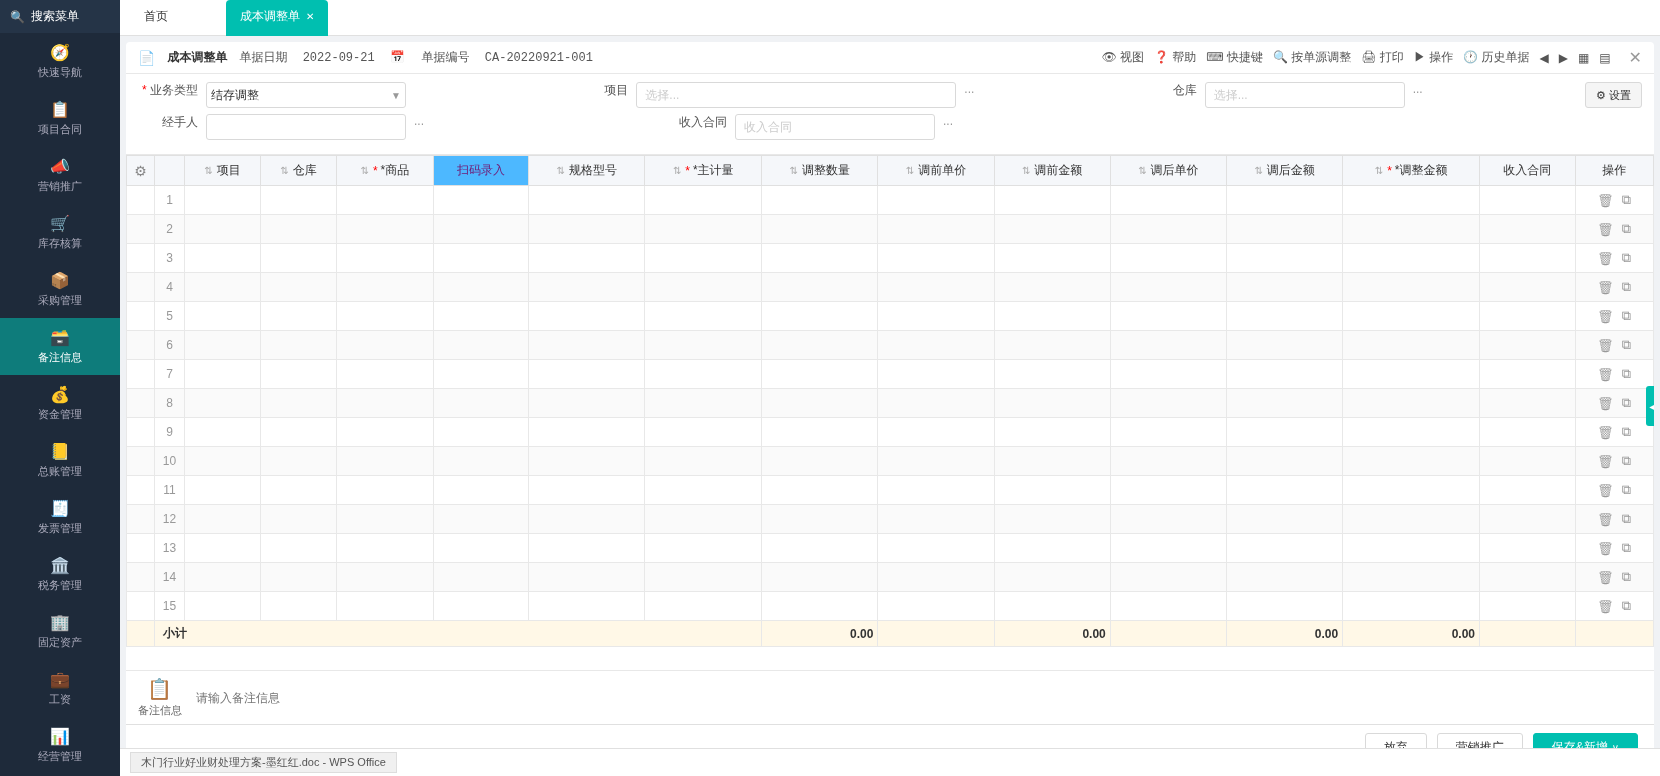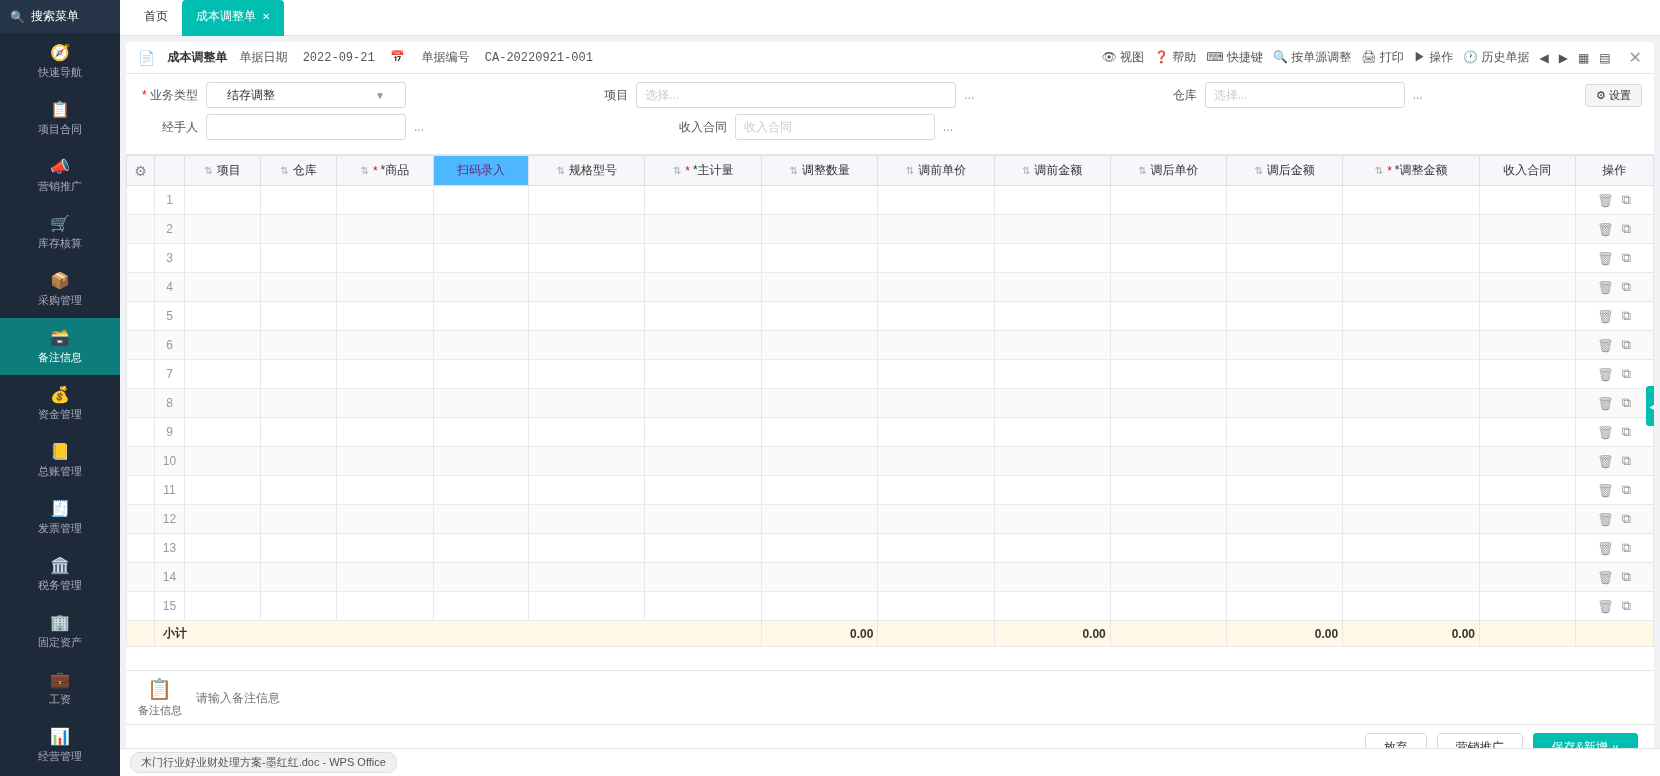--- a/index.html
+++ b/index.html
@@ -10,45 +10,45 @@
     .sidebar-search { background: #253447; padding: 8px 10px; display: flex; align-items: center; gap: 6px; cursor: pointer; }
     .sidebar-search span { color: #fff; font-size: 12px; }
     .sidebar-item { display: flex; flex-direction: column; align-items: center; padding: 10px 4px; cursor: pointer; font-size: 11px; color: #aab; gap: 3px; }
     .sidebar-item.active { background: #0e7c7b; color: #fff; }
     .sidebar-item .icon { font-size: 16px; }
 
     
     .main { flex: 1; display: flex; flex-direction: column; background: #f0f2f5; }
 
     
-    .tab-bar { background: #fff; border-bottom: 1px solid #e0e0e0; display: flex; align-items: center; padding: 0 10px; height: 36px; }
+    .tab-bar { background: #fff; border-bottom: 1px solid #e0e0e0; display: flex; align-items: center; padding: 0 10px; height: 36px; gap: 44px; }
     .tab { padding: 0 14px; height: 36px; display: flex; align-items: center; gap: 6px; cursor: pointer; font-size: 12px; border-bottom: 2px solid transparent; color: #666; }
     .tab.active { background: #00bfb0; color: #fff; border-radius: 4px 4px 0 0; }
     .tab.home { color: #333; }
     .tab .close { font-size: 10px; cursor: pointer; }
 
     
     .content { flex: 1; background: #fff; margin: 6px; border-radius: 4px; display: flex; flex-direction: column; overflow: hidden; position: relative; }
 
     
     .toolbar { display: flex; align-items: center; padding: 6px 12px; border-bottom: 1px solid #e8e8e8; gap: 12px; font-size: 12px; flex-shrink: 0; }
     .toolbar-icon { color: #666; font-size: 14px; }
     .doc-title { color: #333; font-weight: bold; }
     .toolbar-meta { display: flex; align-items: center; gap: 16px; color: #555; }
     .toolbar-meta span { display: flex; align-items: center; gap: 4px; font-family: Liberation Mono, monospace; }
     .toolbar-actions { margin-left: auto; display: flex; align-items: center; gap: 10px; color: #555; }
     .toolbar-actions span { cursor: pointer; display: flex; align-items: center; gap: 3px; }
     .close-btn { font-size: 16px; cursor: pointer; color: #999; margin-left: 8px; }
 
     
     .form-area { padding: 8px 12px; border-bottom: 1px solid #e8e8e8; flex-shrink: 0; }
-    .form-row { display: flex; align-items: center; gap: 8px; margin-bottom: 6px; }
+    .form-row { display: flex; gap: 8px; margin-bottom: 6px; }
     .form-label { color: #555; white-space: nowrap; min-width: 60px; text-align: right; }
     .form-label.required::before { content: "* "; color: red; }
-    .form-select { border: 1px solid #d9d9d9; border-radius: 3px; padding: 3px 20px; font-size: 12px; min-width: 160px; height: 26px; background: #fff; display: flex; align-items: center; justify-content: space-between; cursor: pointer; gap: 32px; }
+    .form-select { border: 1px solid #d9d9d9; border-radius: 3px; padding: 3px 4px; font-size: 12px; min-width: 160px; height: 26px; background: #fff; display: flex; align-items: center; justify-content: space-between; cursor: pointer; gap: 32px; }
     .form-select .text { color: #333; }
     .form-select .arrow { color: #999; font-size: 10px; }
     .form-input-blank { border: 1px solid #d9d9d9; border-radius: 3px; padding: 3px 8px; font-size: 12px; height: 26px; min-width: 160px; color: #ccc; display: flex; align-items: center; }
     .form-dots { color: #999; cursor: pointer; }
 
     
     .table-container { flex: 1; overflow: auto; }
     table { width: 100%; border-collapse: collapse; font-size: 12px; }
     thead tr { background: #f5f7fa; }
     th { border: 1px solid #e0e0e0; padding: 6px 4px; text-align: center; color: #333; font-weight: normal; white-space: nowrap; position: sticky; top: 0; background: #f5f7fa; z-index: 2; }
@@ -68,21 +68,21 @@
     .notes-icon-col .icon { font-size: 20px; color: #00bfb0; }
     .notes-input { flex: 1; border: none; outline: none; color: #ccc; font-size: 12px; padding: 4px; background: transparent; }
 
     
     .footer { border-top: 1px solid #e0e0e0; display: flex; align-items: center; justify-content: flex-end; padding: 8px 16px; gap: 10px; background: #fff; flex-shrink: 0; }
     .btn { padding: 5px 18px; border-radius: 3px; font-size: 12px; cursor: pointer; border: 1px solid #d9d9d9; background: #fff; color: #333; }
     .btn-success { background: #00bfb0; color: #fff; border-color: #00bfb0; display: flex; align-items: center; gap: 4px; }
 
     
     .taskbar { position: fixed; bottom: 0; left: 120px; right: 0; height: 28px; background: #fff; border-top: 1px solid #e0e0e0; display: flex; align-items: center; padding: 0 10px; }
-    .taskbar-item { background: #f0f0f0; border: 1px solid #ddd; border-radius: 9px; padding: 2px 10px; font-size: 11px; color: #555; cursor: pointer; }
+    .taskbar-item { background: #f0f0f0; border: 1px solid #ddd; border-radius: 0; padding: 2px 10px; font-size: 11px; color: #555; cursor: pointer; }
 
     
     .right-edge-btn { position: absolute; right: -6px; top: 50%; transform: translateY(-50%); width: 14px; height: 40px; background: #00bfb0; border-radius: 3px 0 0 3px; display: flex; align-items: center; justify-content: center; cursor: pointer; color: #fff; font-size: 10px; z-index: 10; }
 
     .sort-icon { color: #aaa; font-size: 10px; margin-right: 2px; cursor: pointer; }
     .col-label { display: flex; align-items: center; justify-content: center; gap: 2px; }
 
     
     ::-webkit-scrollbar { width: 6px; height: 6px; }
     ::-webkit-scrollbar-track { background: #f1f1f1; }

